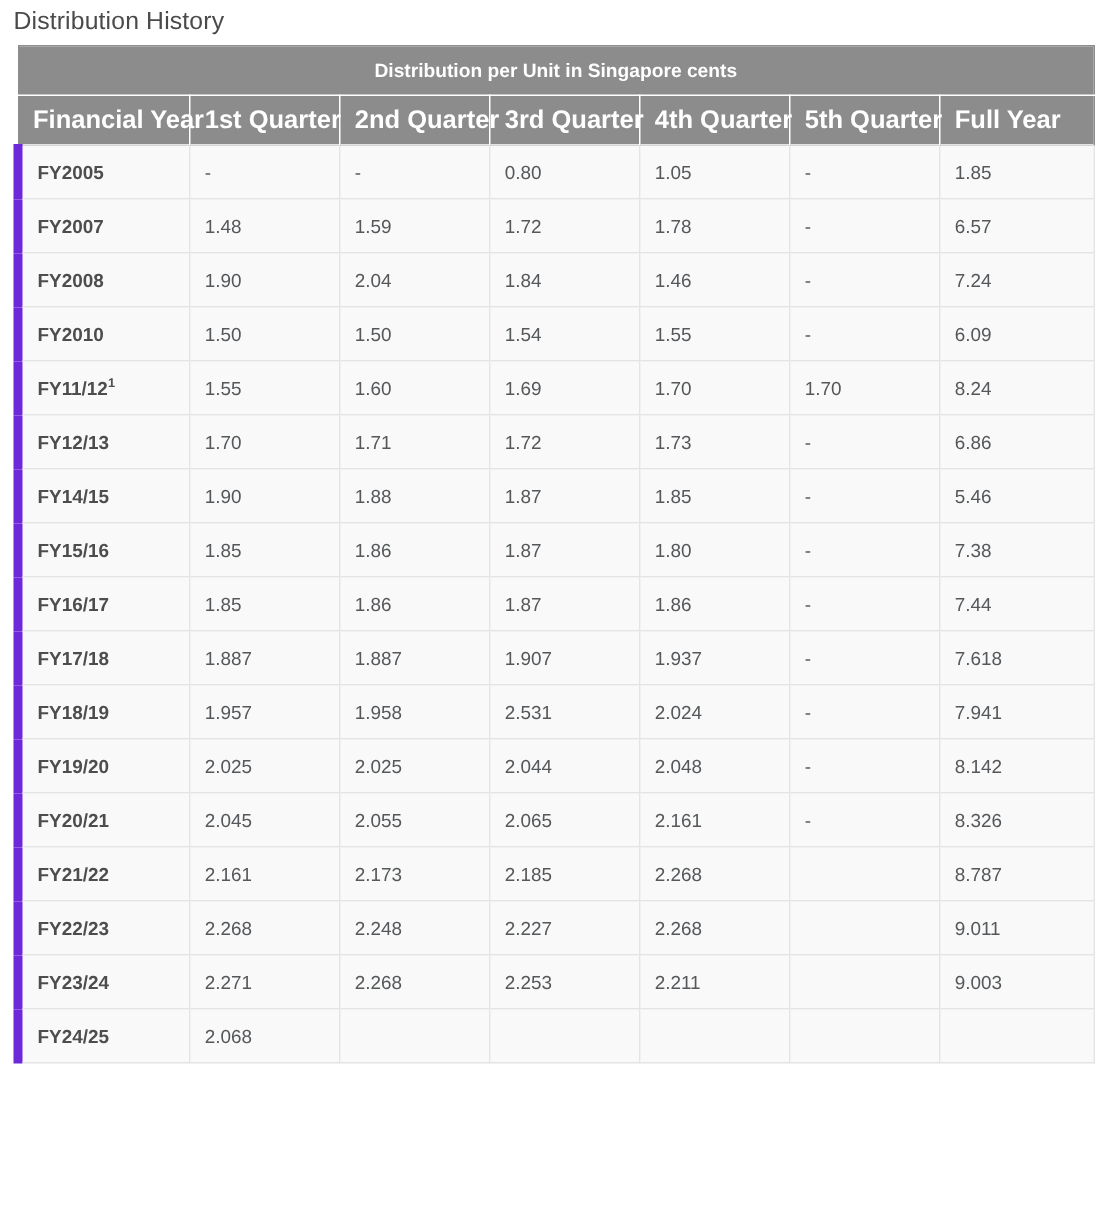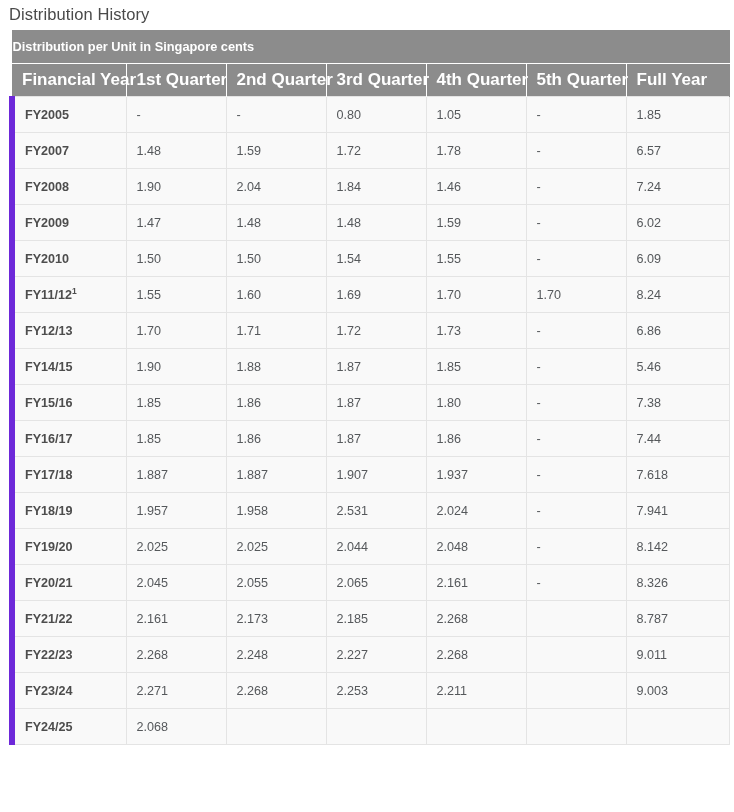--- a/index.html
+++ b/index.html
@@ -50,21 +50,21 @@
   table.dist-table col.c-year  { width: 114px; }
   table.dist-table col.c-q     { width: 100px; }
   table.dist-table col.c-full  { width: 103px; }
 
   
   thead th.group-head {
     background: #8c8c8c;
     color: #ffffff;
     font-weight: bold;
     font-size: 12.8px;
-    text-align: left;
+    text-align: center;
     height: 32px;
     line-height: 32px;
     padding: 0;
     border: 1px solid #8c8c8c;
     border-bottom: 1px solid #ffffff;
   }
 
   thead th.col-head {
     background: #8c8c8c;
     color: #ffffff;
@@ -166,29 +166,20 @@
           <tr>
             <td>FY2008</td>
             <td>1.90</td>
             <td>2.04</td>
             <td>1.84</td>
             <td>1.46</td>
             <td>-</td>
             <td>7.24</td>
           </tr>
           <tr>
-            <td>FY2009</td>
-            <td>1.47</td>
-            <td>1.48</td>
-            <td>1.48</td>
-            <td>1.59</td>
-            <td>-</td>
-            <td>6.02</td>
-          </tr>
-          <tr>
             <td>FY2010</td>
             <td>1.50</td>
             <td>1.50</td>
             <td>1.54</td>
             <td>1.55</td>
             <td>-</td>
             <td>6.09</td>
           </tr>
           <tr>
             <td>FY11/12<sup class="fn">1</sup></td>

